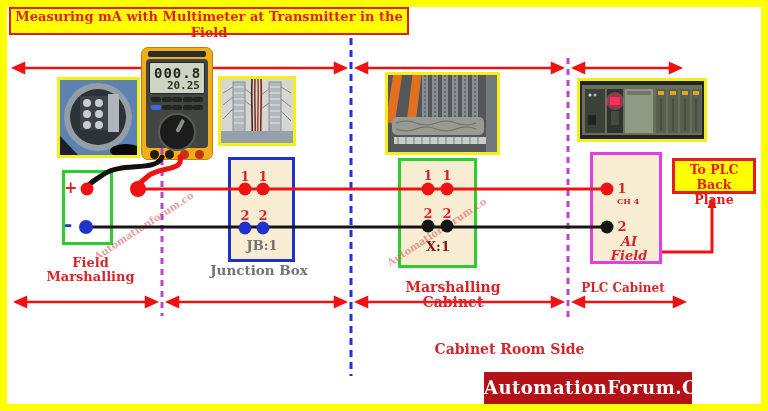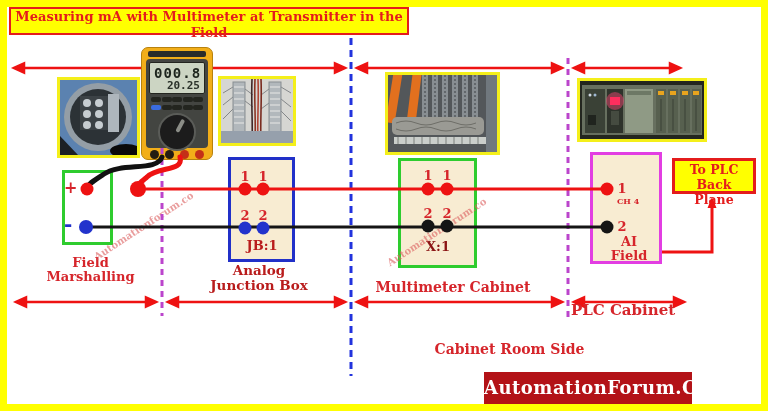--- a/index.html
+++ b/index.html
@@ -31,21 +31,21 @@
   .meter .dial{width:34px;height:34px;border-radius:50%;background:#1c1c1c;border:2px solid #5a5c58;
                margin:3px auto 0 auto;position:relative;}
   .meter .dial .knob{position:absolute;left:15px;top:3px;width:4px;height:14px;background:#8a8c86;border-radius:2px;
                      transform:rotate(28deg);transform-origin:50% 100%;}
   .meter .jacks{display:flex;justify-content:space-between;padding:2px 8px 0 8px;}
   .meter .jack{width:9px;height:9px;border-radius:50%;}
 
   .term-box{box-sizing:border-box;}
   .lbl{font-weight:bold;text-align:center;line-height:1.1;}
   .red{color:#d6252b;}
-  .blue{color:#b91c1c;}
+  .blue{color:#737373;}
   .num{position:absolute;width:14px;text-align:center;font-weight:bold;font-size:13px;color:#d6252b;}
 
   .toplc{left:672px;top:158px;width:84px;height:36px;background:#ffff00;border:3px solid #e41c1c;
          box-sizing:border-box;color:#e41c1c;font-weight:bold;font-size:12.5px;text-align:center;line-height:15px;padding-top:1px;}
 
   .logo{left:484px;top:372px;width:208px;height:32px;background:#b31217;color:#ffffff;font-weight:bold;
         font-size:18px;text-align:center;line-height:32px;letter-spacing:0.5px;}
 
   .wm{position:absolute;color:rgba(220,95,95,0.62);font-weight:bold;font-size:10px;white-space:nowrap;
       transform:rotate(-33deg);transform-origin:0 50%;}
@@ -278,35 +278,34 @@
 
   <span class="num" style="left:421px;top:168px;">1</span>
   <span class="num" style="left:440px;top:168px;">1</span>
   <span class="num" style="left:421px;top:206px;">2</span>
   <span class="num" style="left:440px;top:206px;">2</span>
   <div class="abs lbl" style="left:406px;top:240px;width:64px;font-size:13px;color:#8b1515;">X:1</div>
 
   <span class="num" style="left:615px;top:181px;">1</span>
   <span class="abs lbl red" style="left:617px;top:197px;font-size:8px;">CH 4</span>
   <span class="num" style="left:615px;top:219px;">2</span>
-  <div class="abs lbl red" style="left:598px;top:235px;width:62px;font-size:13px;">
+  <div class="abs lbl red" style="left:598px;top:235px;width:62px;font-size:13px;font-style:italic;">
     <div>AI</div>
     <div>Field</div>
   </div>
 
   <div class="abs lbl red" style="left:38px;top:256px;width:105px;font-size:13px;">
     <div>Field</div>
     <div>Marshalling</div>
   </div>
   <div class="abs lbl blue" style="left:198px;top:263px;width:122px;font-size:13.5px;">
-    <div>Analog</div>
     <div>Junction Box</div>
   </div>
-  <div class="abs lbl red" style="left:374px;top:280px;width:158px;font-size:14px;">Multimeter Cabinet</div>
-  <div class="abs lbl red" style="left:568px;top:282px;width:110px;font-size:15px;margin-top:20px;">PLC Cabinet</div>
+  <div class="abs lbl red" style="left:374px;top:280px;width:158px;font-size:14px;">Marshalling Cabinet</div>
+  <div class="abs lbl red" style="left:568px;top:282px;width:110px;font-size:12px;">PLC Cabinet</div>
   <div class="abs lbl red" style="left:432px;top:342px;width:155px;font-size:14px;">Cabinet Room Side</div>
 
   <span class="wm" style="left:95px;top:252px;">Automationforum.co</span>
   <span class="wm" style="left:388px;top:258px;">Automationforum.co</span>
 
   <div class="abs logo">AutomationForum.Co</div>
 
   <svg class="layer" width="768" height="411">
     <line x1="162" y1="148" x2="162" y2="316" stroke="#bb44cc" stroke-width="3" stroke-dasharray="6 5"></line>
     <line x1="351" y1="38" x2="351" y2="376" stroke="#2233dd" stroke-width="3" stroke-dasharray="7 5"></line>

